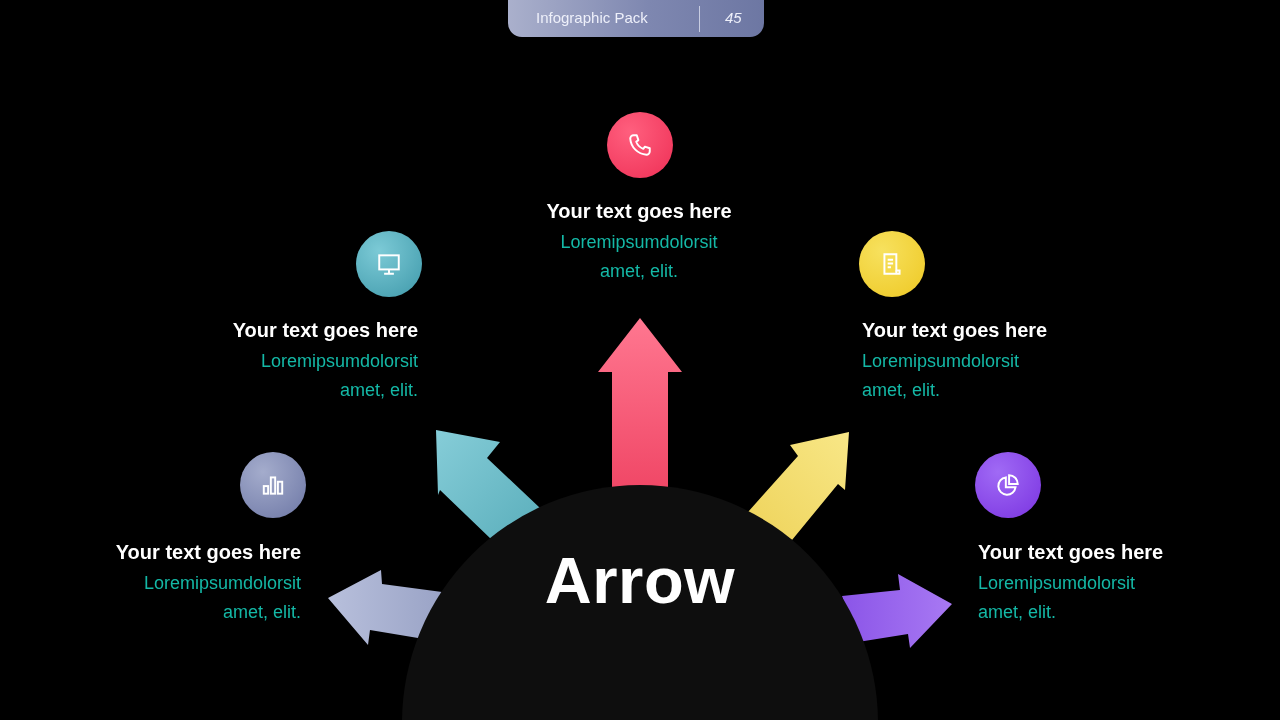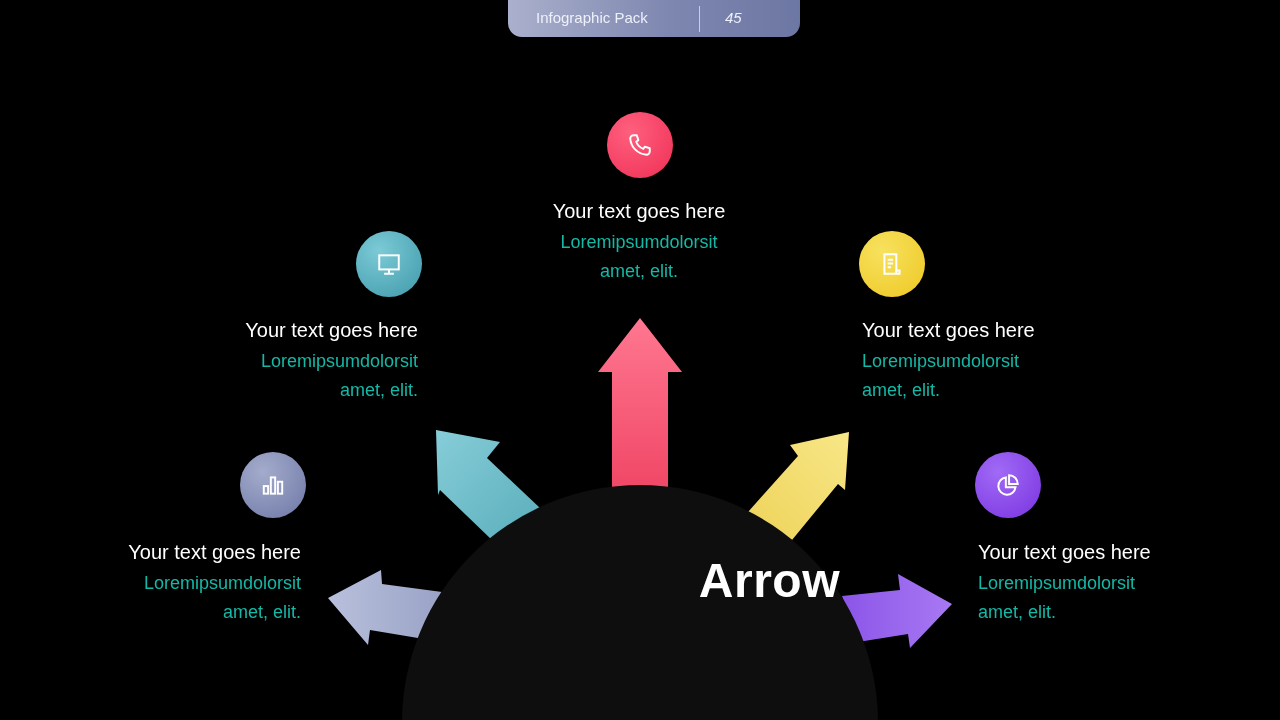--- a/index.html
+++ b/index.html
@@ -3,48 +3,48 @@
 <meta charset="utf-8">
 <style>
   html, body { margin:0; padding:0; }
   body {
     width:1280px; height:720px; overflow:hidden; position:relative;
     background:#000000;
     font-family:"Liberation Sans", "DejaVu Sans", sans-serif;
     color:#ffffff;
   }
   .top-tab {
-    position:absolute; left:508px; top:0; width:292px; height:37px;
+    position:absolute; left:508px; top:0; width:256px; height:37px;
     border-radius:0 0 14px 14px;
     background:linear-gradient(90deg,#aab0cc 0%,#7e87b0 55%,#6d77a3 100%);
     display:flex; align-items:center;
   }
   .top-tab .title { position:absolute; left:28px; top:9px; font-size:15px; color:#eef0fa; }
   .top-tab .sep { position:absolute; left:191px; top:6px; width:1px; height:26px; background:#c8cde2; }
   .top-tab .page { position:absolute; left:217px; top:9px; font-size:15px; color:#eef0fa;font-style:italic; }
 
   .arrows { position:absolute; left:0; top:0; width:1280px; height:720px; }
 
   .hub {
     position:absolute; left:402px; top:485px; width:476px; height:476px;
     border-radius:50%; background:#0e0e0e;
   }
   .hub-title {
-    position:absolute; left:440px; top:552px; width:400px; text-align:right;
-    font-size:48px; font-weight:bold; line-height:57px; color:#ffffff; letter-spacing:0.5px;
+    position:absolute; left:440px; top:552px; width:400px; text-align:center;
+    font-size:65px; font-weight:bold; line-height:57px; color:#ffffff; letter-spacing:0.5px;
   }
 
   .icon-circle {
     position:absolute; width:66px; height:66px; border-radius:50%;
     display:flex; align-items:center; justify-content:center;
   }
   .icon-circle svg { width:26px; height:26px; }
 
   .item { position:absolute; width:240px; }
-  .item .heading { font-size:20px; font-weight:normal; color:#ffffff; line-height:26px; white-space:nowrap; }
+  .item .heading { font-size:20px; font-weight:bold; color:#ffffff; line-height:26px; white-space:nowrap; }
   .item .body { font-size:18px; color:#14b8a6; line-height:29px; margin-top:4px; }
   .align-right { text-align:right; }
   .align-left { text-align:left; }
   .align-center { text-align:center; }
 </style>
 </head>
 <body>
 
 <div class="top-tab">
   <span class="title">Infographic Pack</span>

